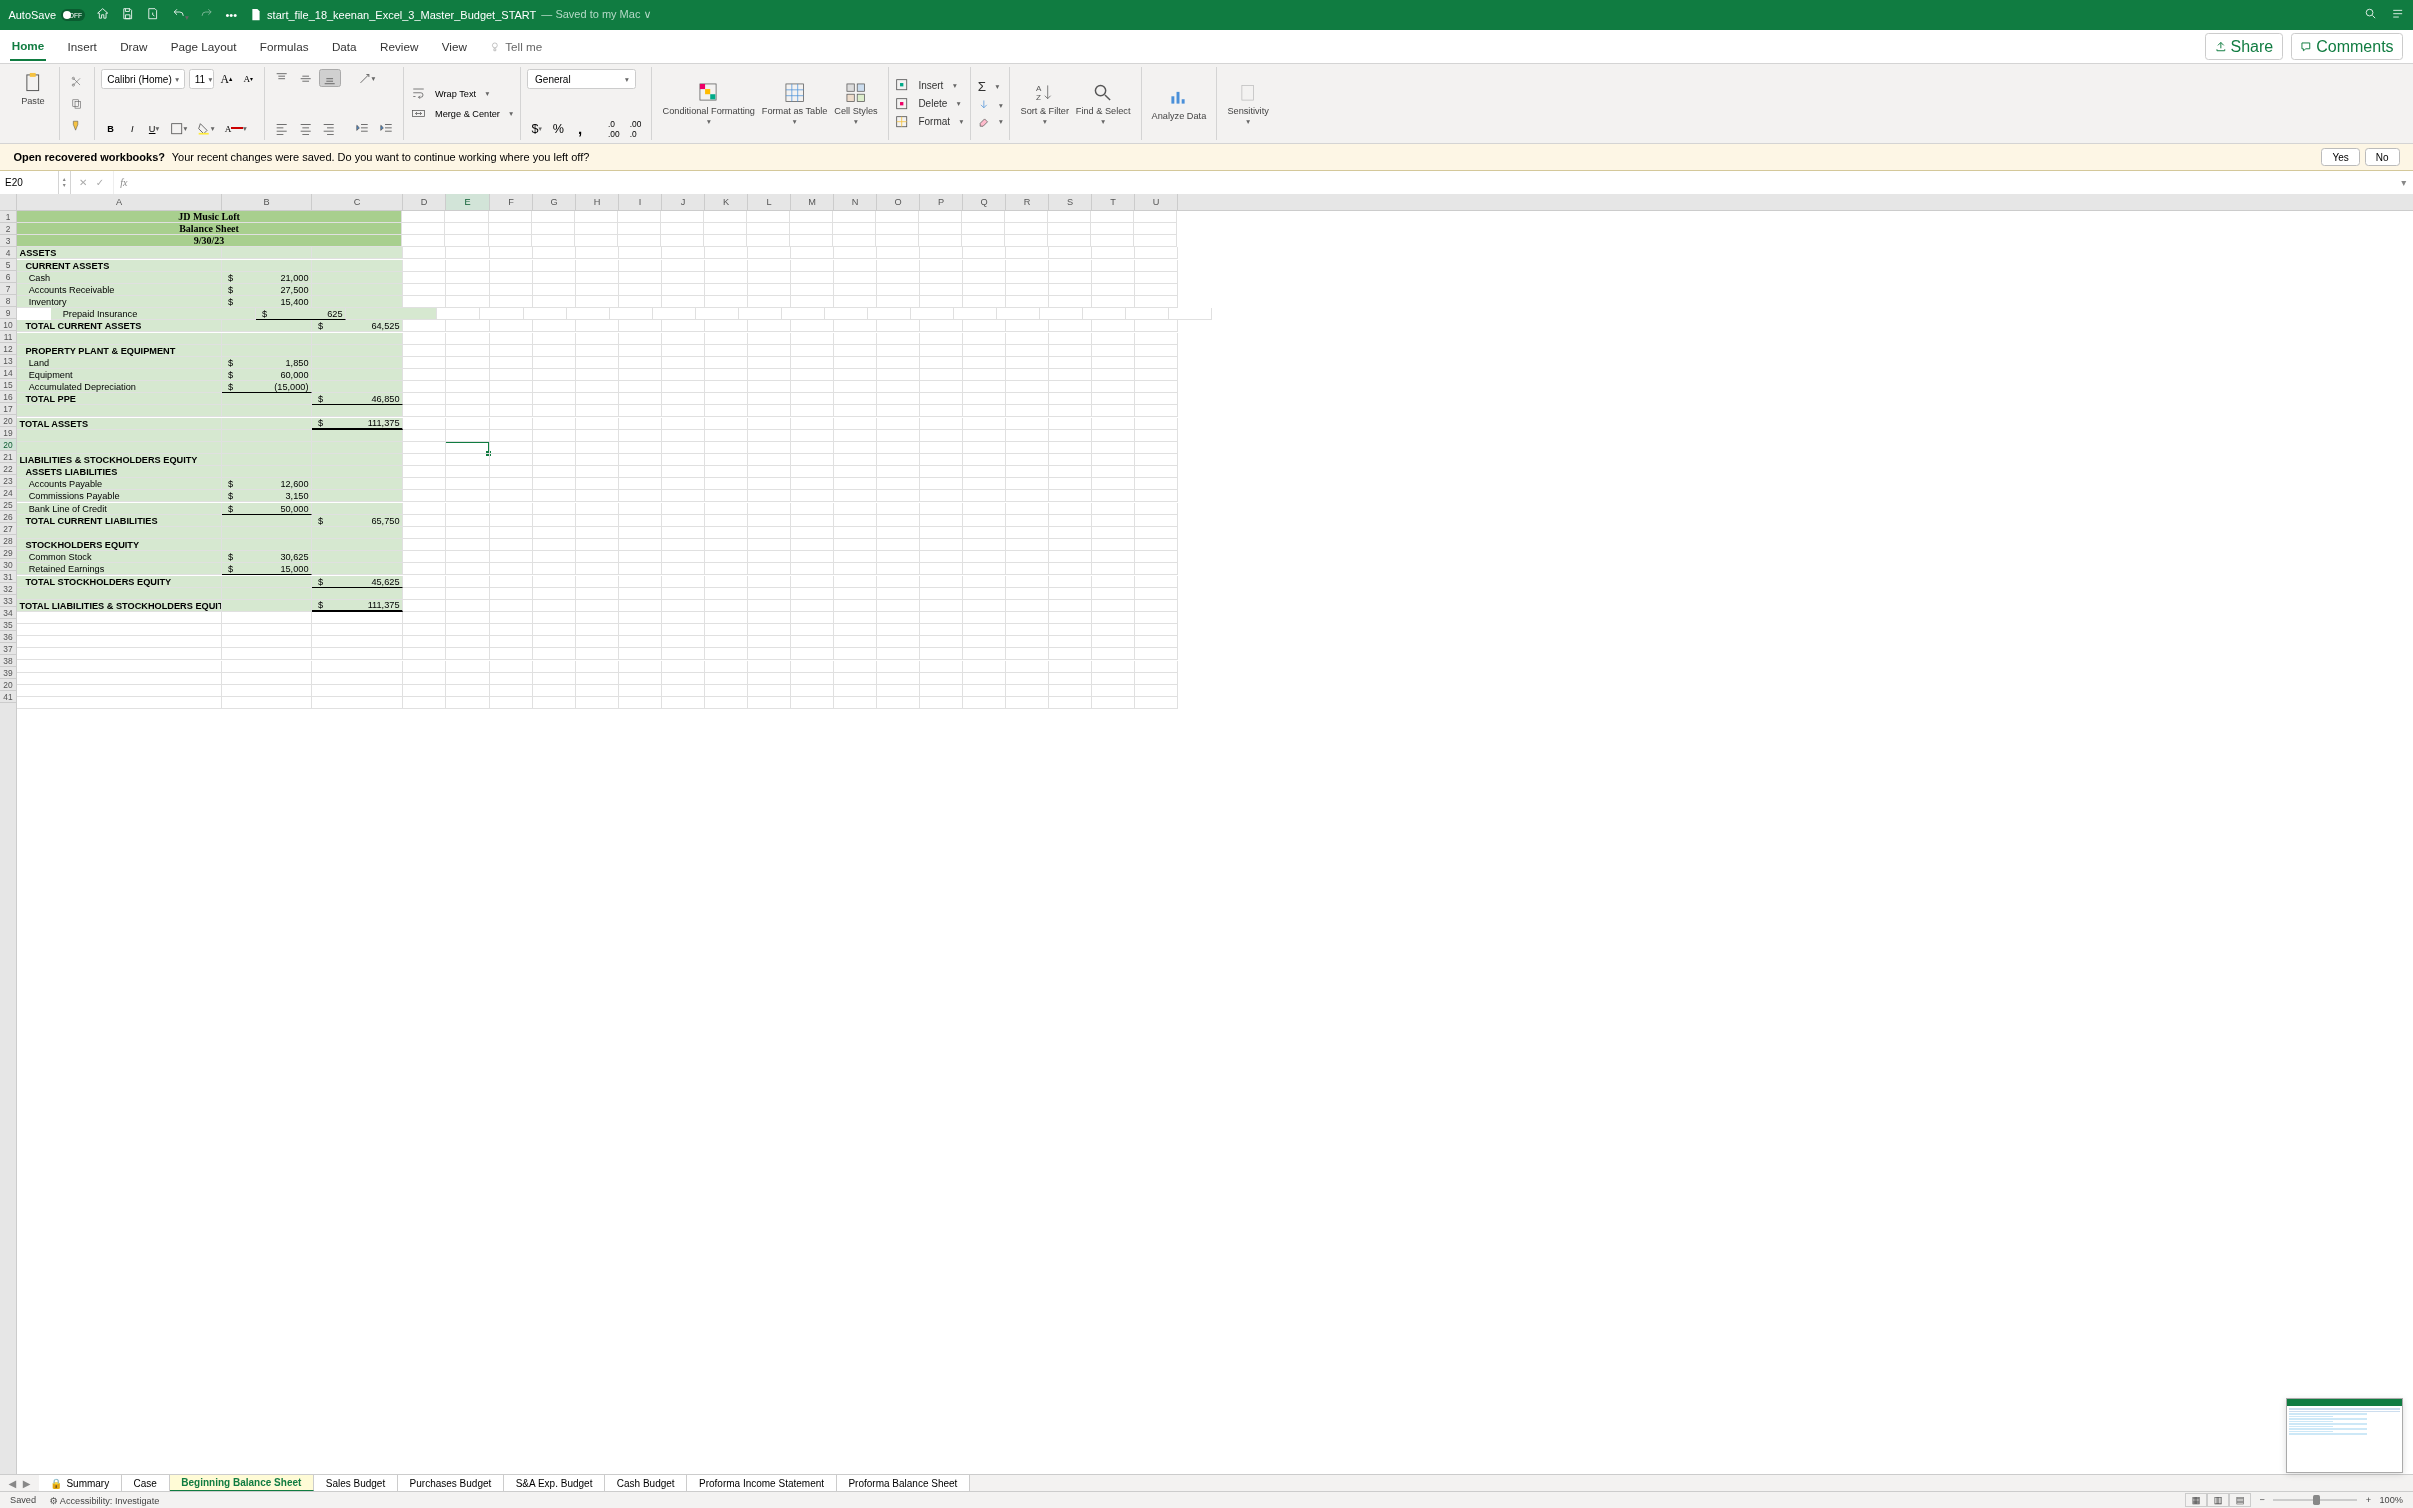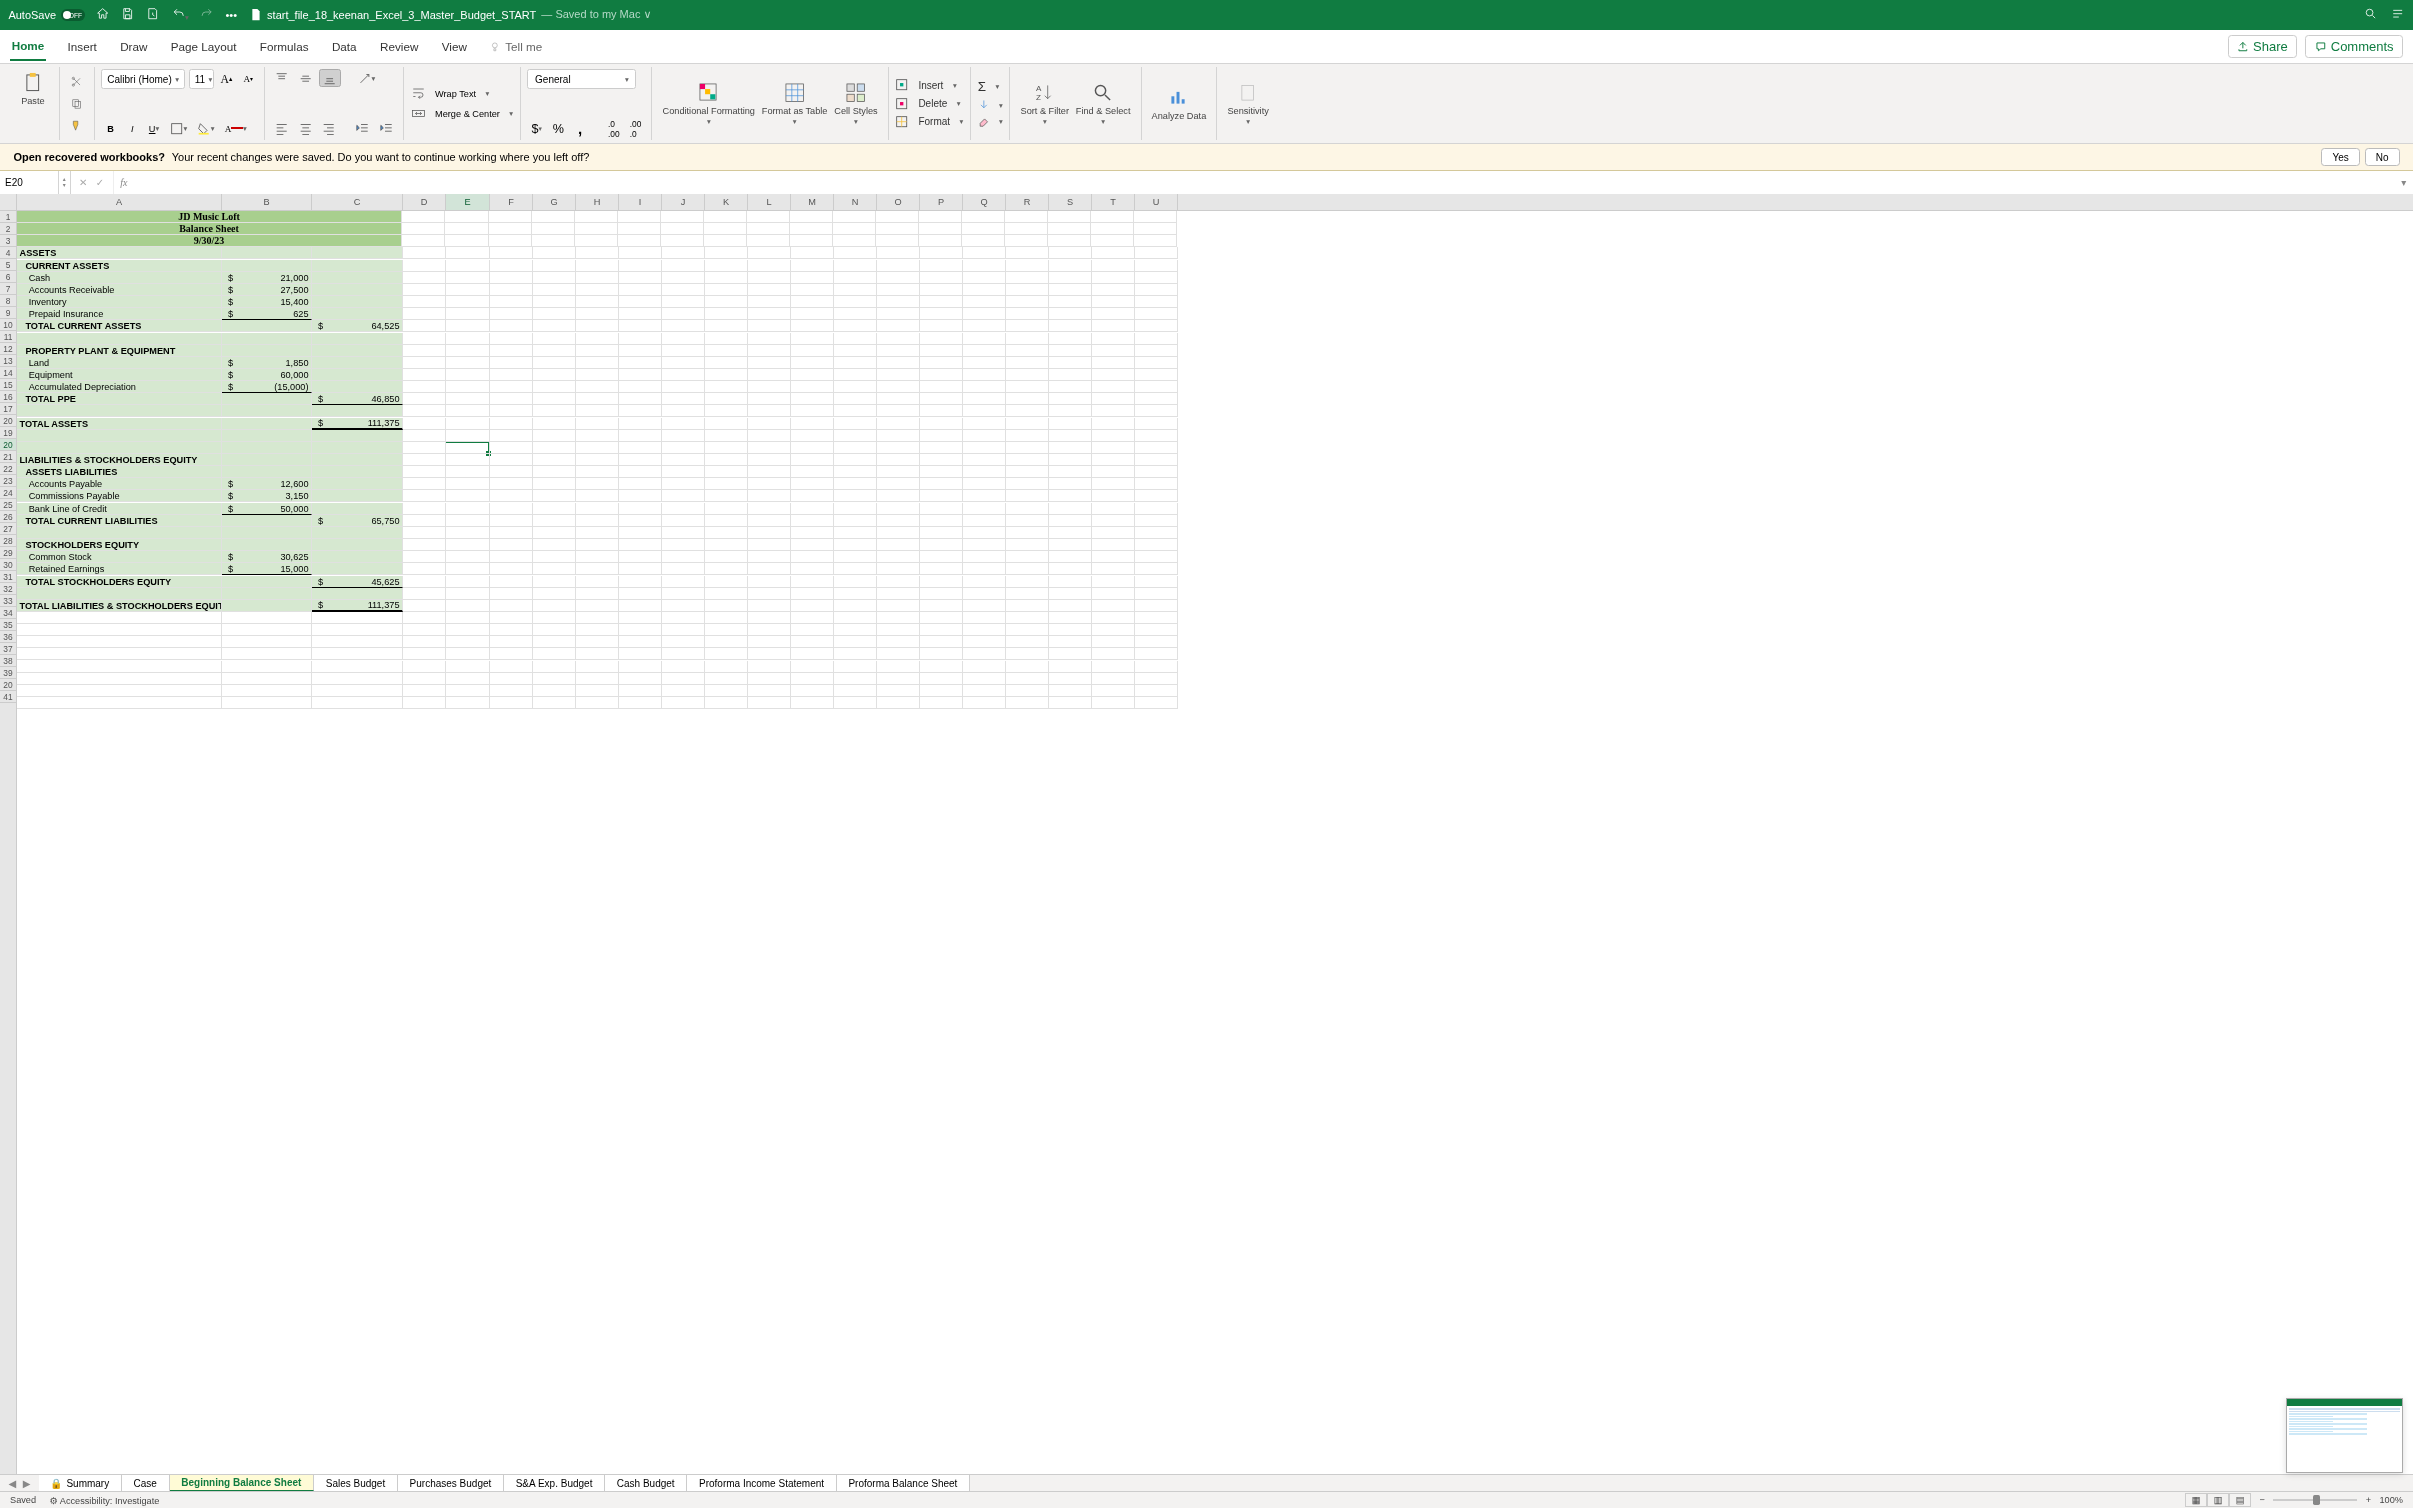--- a/index.html
+++ b/index.html
@@ -14,21 +14,21 @@
 .titlebar svg { width: 13.4px; height: 13.4px; fill: #fff; }
 .title-center { flex: 1; text-align: center; display: flex; justify-content: flex-start; align-items: center; gap: 5px; }
 .title-center .saved { color: #b5d9c7; }
 .titlebar-right { display: flex; gap: 13.4px; }
 
 
 .ribbon-tabs { height: 34px; background: #fff; display: flex; align-items: center; padding: 0 10px; border-bottom: 0.8px solid #d4d4d4; gap: 20px; font-size: 11.7px; }
 .ribbon-tabs .tab { padding: 6.7px 1.7px; cursor: pointer; color: #333; }
 .ribbon-tabs .tab.active { color: #107c41; border-bottom: 2.5px solid #107c41; font-weight: 600; }
 .ribbon-tabs .right { margin-left: auto; display: flex; gap: 8.4px; }
-.share-btn, .comments-btn { display: flex; align-items: center; gap: 4.2px; border: 0.8px solid #ccc; border-radius: 3.4px; padding: 3.4px 8.4px; font-size: 13px; color: #107c41; }
+.share-btn, .comments-btn { display: flex; align-items: center; gap: 4.2px; border: 0.8px solid #ccc; border-radius: 3.4px; padding: 3.4px 8.4px; font-size: 16px; color: #107c41; }
 .tellme { display: flex; align-items: center; gap: 5px; color: #666; }
 
 
 .ribbon { height: 80px; background: #f3f2f1; border-bottom: 0.8px solid #d4d4d4; display: flex; padding: 3.4px 6.7px; gap: 0; font-size: 9.2px; }
 .ribbon-group { display: flex; flex-direction: column; justify-content: space-between; padding: 1.7px 6.7px; border-right: 0.8px solid #d4d4d4; }
 .ribbon-group.noborder { border-right: none; }
 .rg-row { display: flex; gap: 3.4px; align-items: center; }
 .rg-btn { padding: 1.7px 3.4px; border-radius: 2.5px; display: flex; align-items: center; justify-content: center; min-width: 18.4px; height: 18.4px; }
 .rg-btn.big { flex-direction: column; height: auto; min-width: 39px; gap: 1.7px; text-align: center; font-size: 9.2px; color: #444; }
 .rg-btn.big svg { width: 23.5px; height: 23.5px; }
@@ -705,21 +705,21 @@
           <div class="cell" style="width: 43px;"></div>
           <div class="cell" style="width: 43px;"></div>
           <div class="cell" style="width: 43px;"></div>
           <div class="cell" style="width: 43px;"></div>
           <div class="cell" style="width: 43px;"></div>
           <div class="cell" style="width: 43px;"></div>
           <div class="cell" style="width: 43px;"></div>
           <div class="cell" style="width: 43px;"></div>
         </div>
         <div class="row" style="top: 97px;">
-          <div class="cell green-bg indent2" style="width: 205px;">Prepaid Insurance</div>
+          <div class="cell green-bg indent2" style="width: 205px; margin-left: 34px;">Prepaid Insurance</div>
           <div class="cell green-bg center ul-single-bottom" style="width: 90px; justify-content: space-between;">
             <span style="padding-left: 3.4px;">$</span>
             <span>625</span>
           </div>
           <div class="cell green-bg" style="width: 91px; justify-content: space-between;"></div>
           <div class="cell" style="width: 43px;"></div>
           <div class="cell" style="width: 44px;"></div>
           <div class="cell" style="width: 43px;"></div>
           <div class="cell" style="width: 43px;"></div>
           <div class="cell" style="width: 43px;"></div>

